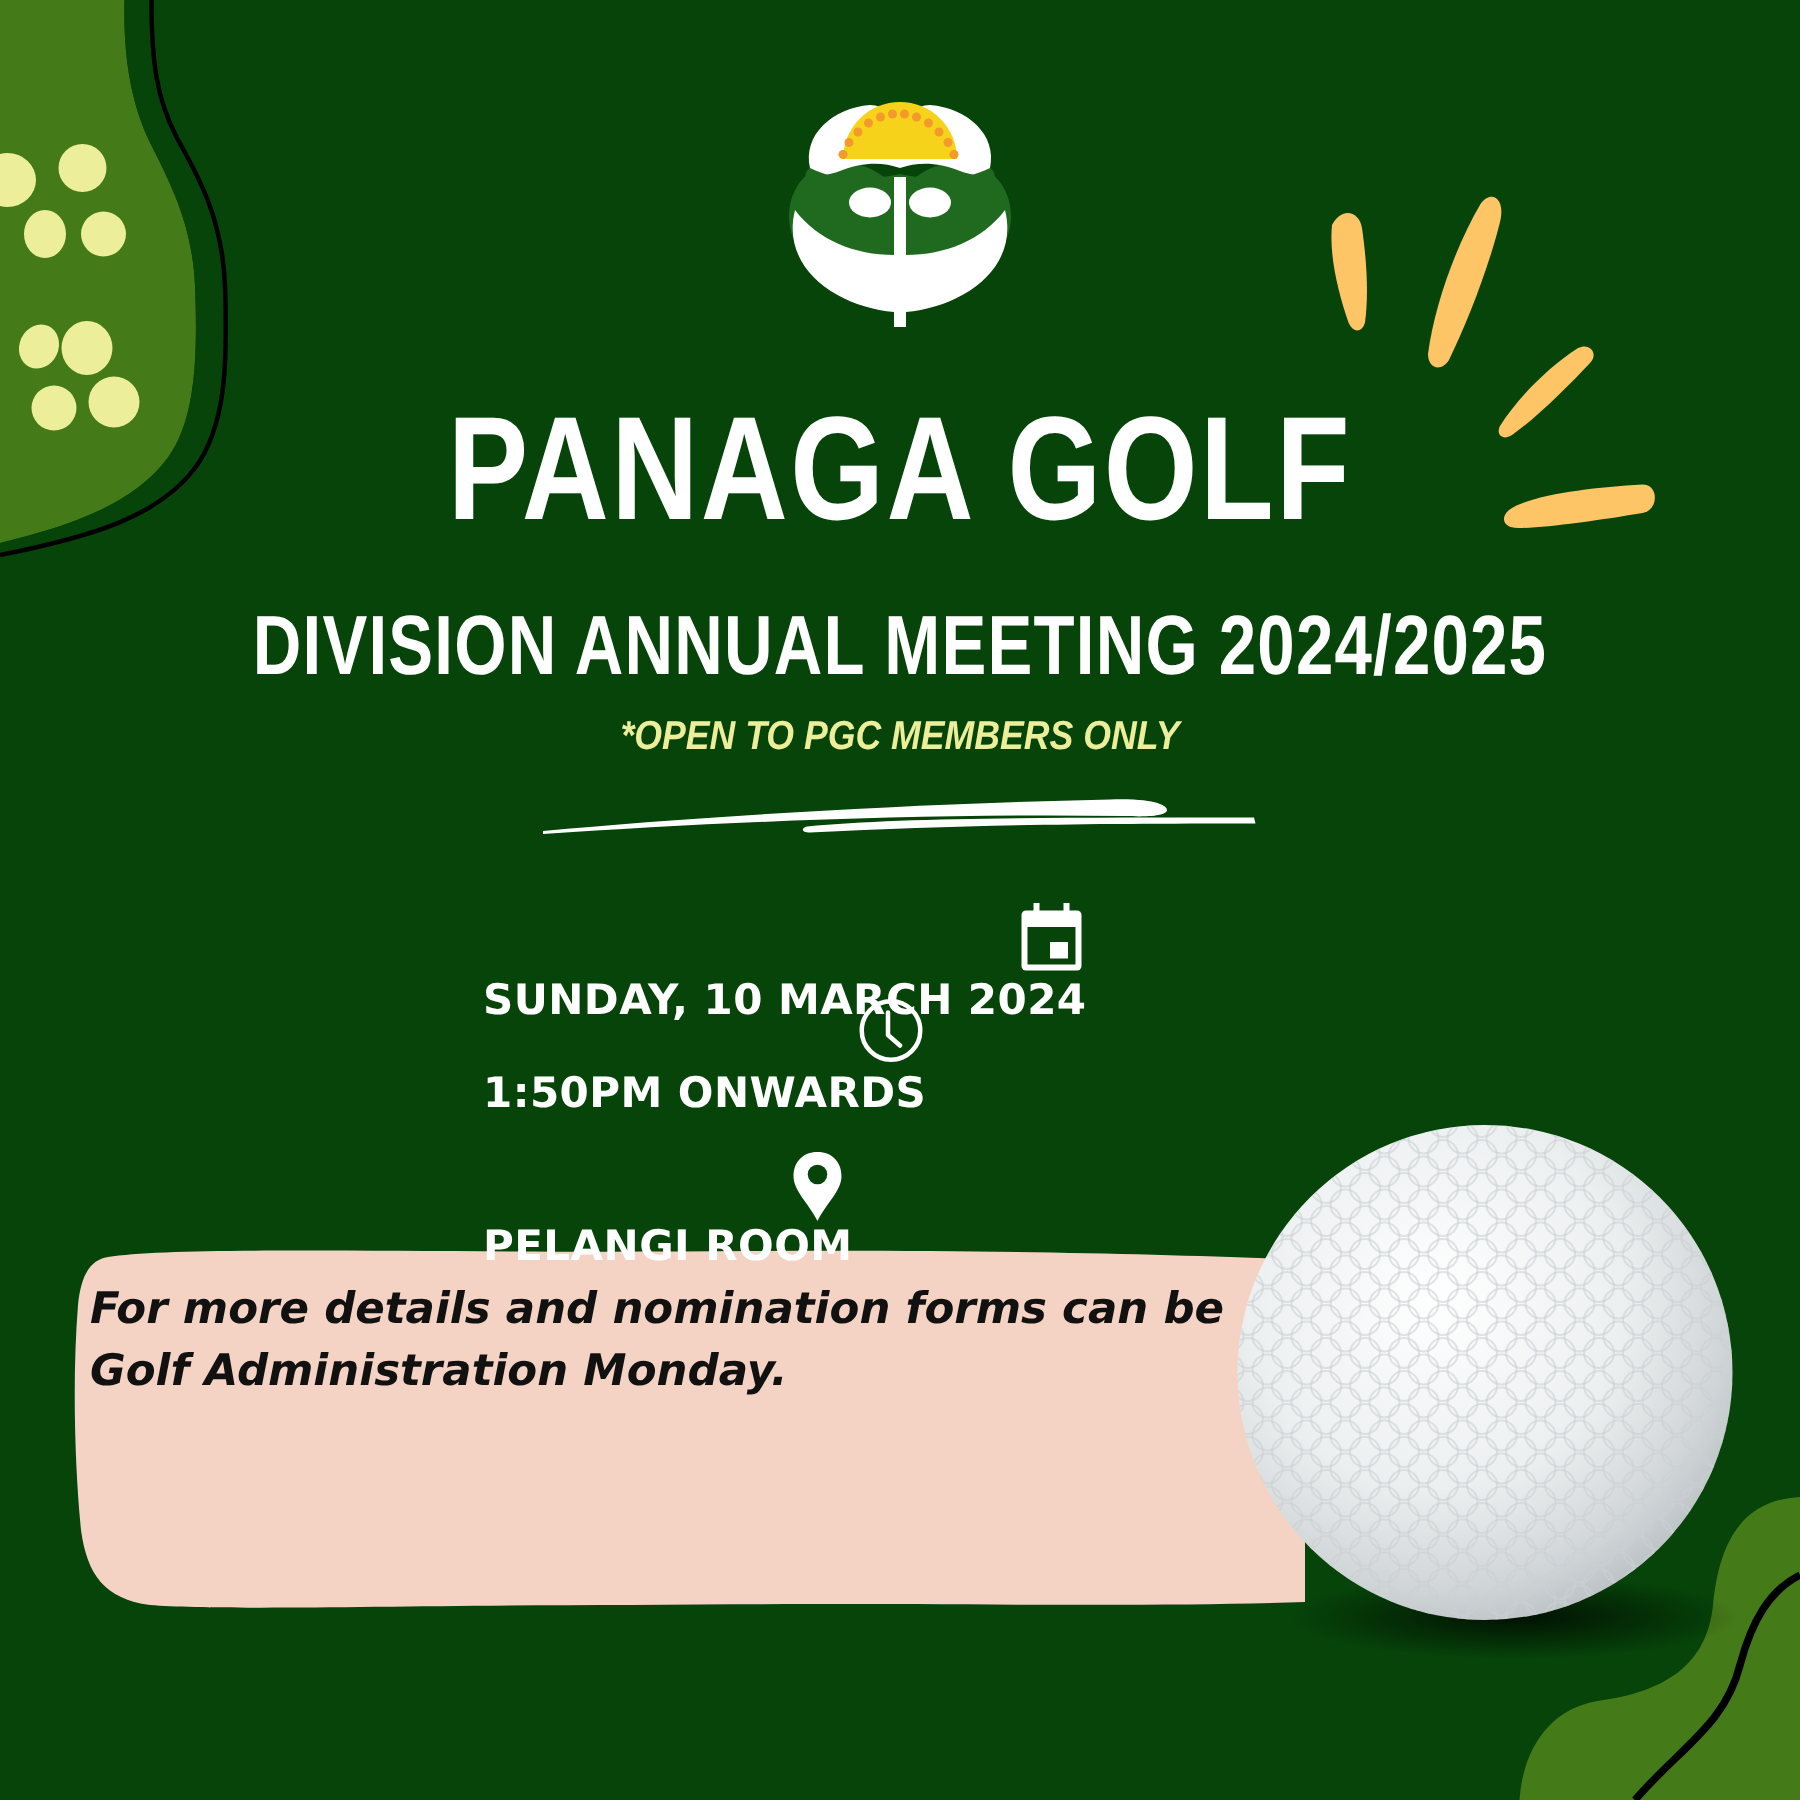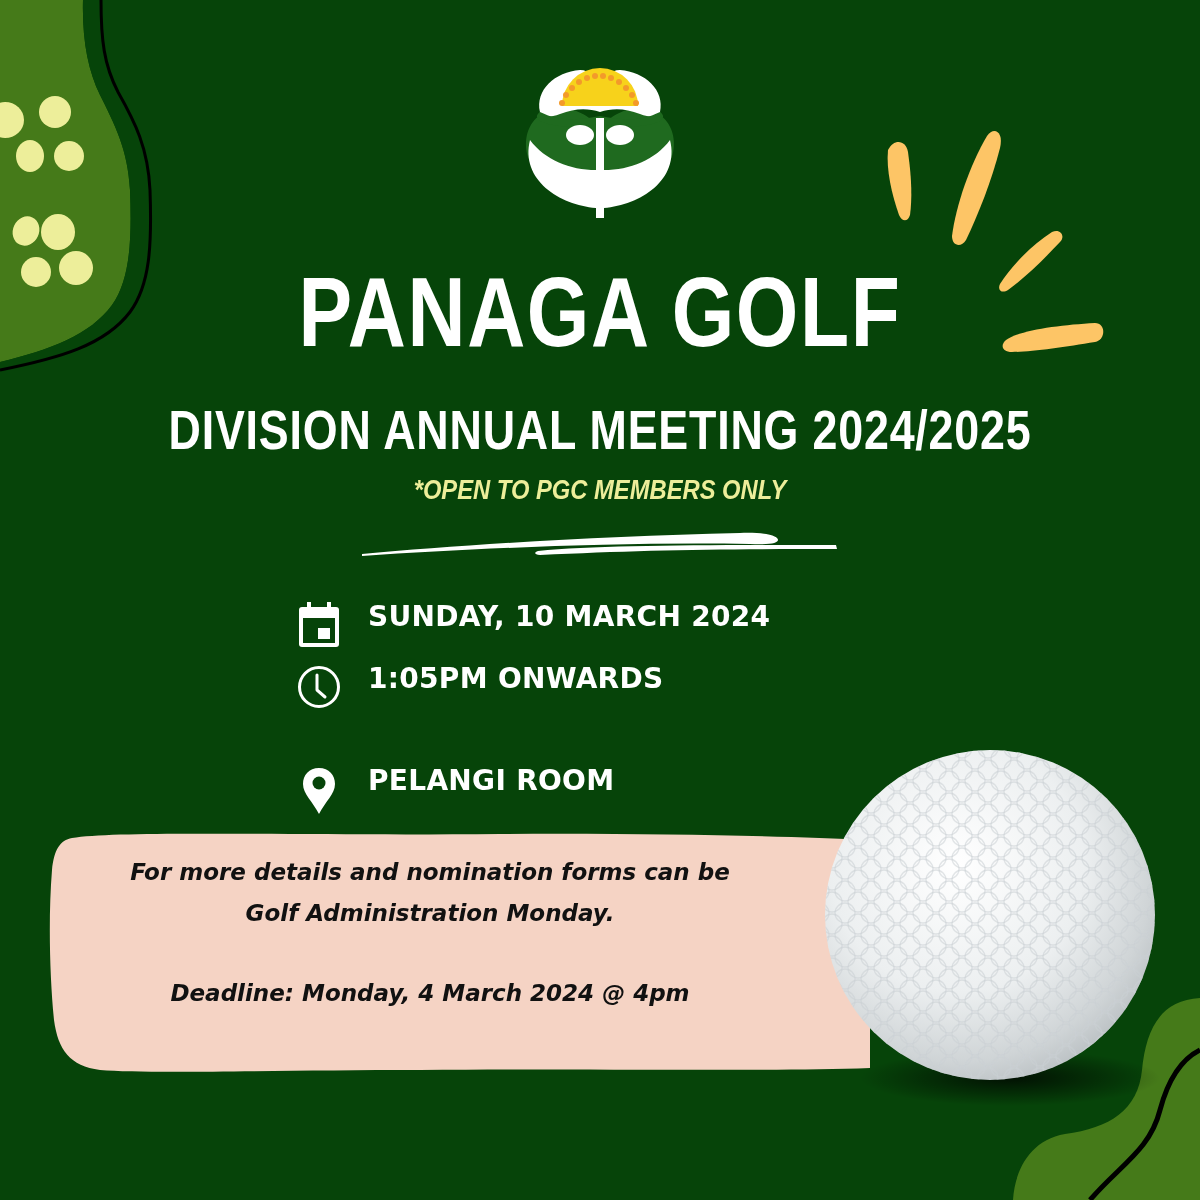--- a/index.html
+++ b/index.html
@@ -28,33 +28,33 @@
     }
     .tag {
       position: absolute; left: 0; width: 1200px; top: 474px;
       text-align: center; color: #EDEE9A;
       font-family: "Liberation Sans", sans-serif; font-weight: bold; font-style: italic;
       font-size: 27px; line-height: 32px;
       transform: scaleX(0.88); transform-origin: 600px 0;
     }
     .info-row {
       position: absolute; left: 296px; height: 50px;
-      display: flex; align-items: flex-start;
+      display: flex; align-items: flex-end; flex-direction: column;
     }
     .info-icon { width: 46px; height: 50px; display: flex; align-items: center; justify-content: center; }
     .info-text {
       margin-left: 26px; color: #ffffff;
       font-family: "DejaVu Sans", sans-serif; font-weight: bold;
       font-size: 28px; letter-spacing: 0.3px;
     }
     .details {
       position: absolute; left: 60px; width: 740px; top: 852px;
-      text-align: center; color: #111111;
+      color: #111111;
       font-family: "DejaVu Sans", sans-serif; font-weight: bold; font-style: italic;
-      font-size: 23px; line-height: 40.5px;
+      font-size: 29px; line-height: 40.5px;
     }
     .details .line { display: block; white-space: nowrap; }
     .details .gap { display: block; height: 40px; }
   </style>
 </head>
 <body>
 
 <svg class="layer" viewBox="0 0 1200 1200" xmlns="http://www.w3.org/2000/svg">
   <defs>
     <radialGradient id="ballGrad" cx="40%" cy="35%" r="70%">
@@ -165,31 +165,30 @@
   <span class="info-text">SUNDAY, 10 MARCH 2024</span>
 </div>
 
 <div class="info-row" style="top:662px;">
   <span class="info-icon">
     <svg width="46" height="50" viewBox="0 0 46 50">
       <circle cx="23" cy="25" r="19.5" fill="none" stroke="#fff" stroke-width="3"></circle>
       <path d="M21,13 L21,28 L29,35" fill="none" stroke="#fff" stroke-width="3" stroke-linecap="round" stroke-linejoin="round"></path>
     </svg>
   </span>
-  <span class="info-text">1:05PM ONWARDS</span>
+  <span class="info-text">1:50PM ONWARDS</span>
 </div>
 
 <div class="info-row" style="top:764px;">
   <span class="info-icon">
     <svg width="46" height="50" viewBox="0 0 46 50">
       <path d="M23,4 C13,4 7,11 7,20 C7,30 17,38 23,50 C29,38 39,30 39,20 C39,11 33,4 23,4 Z" fill="#fff"></path>
       <circle cx="23" cy="19" r="6.5" fill="#064409"></circle>
     </svg>
   </span>
   <span class="info-text">PELANGI ROOM</span>
 </div>
 
 <div class="details">
   <span class="line">For more details and nomination forms can be</span>
   <span class="line">Golf Administration Monday.</span>
   <span class="gap"></span>
-  <span class="line">Deadline: Monday, 4 March 2024 @ 4pm</span>
 </div>
 
 </body></html>

